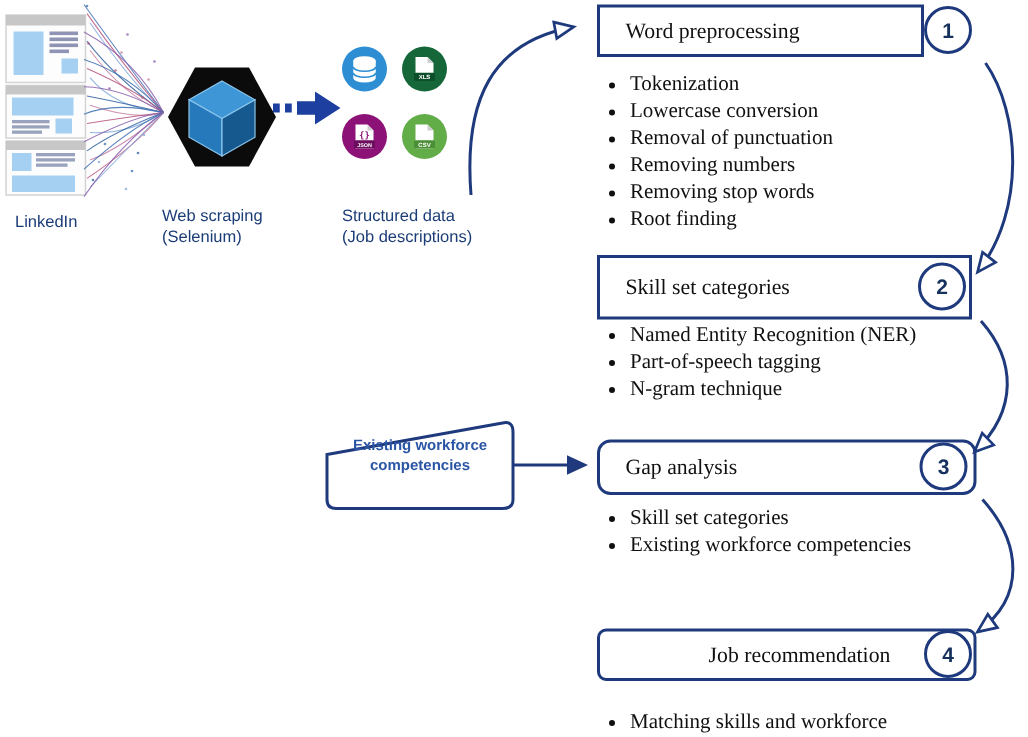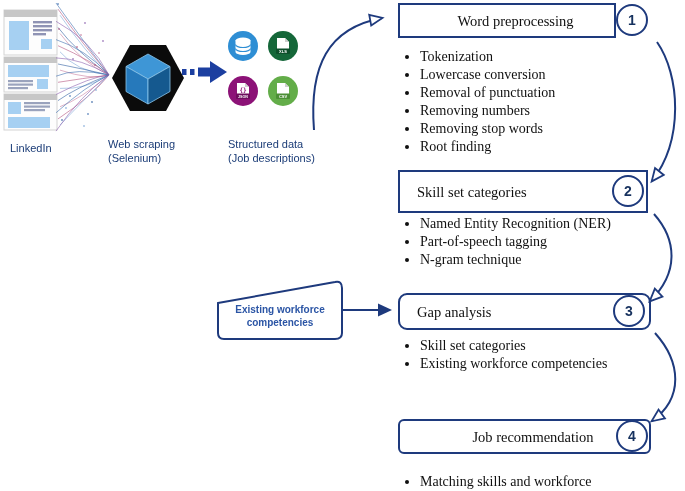--- a/index.html
+++ b/index.html
@@ -31,21 +31,21 @@
     font-family:"Liberation Sans", sans-serif; font-weight:bold;
     font-size:14px; color:#16315e;
   }
   ul.bullets {
     position:absolute; left:398px; margin:0; padding:0 0 0 22px;
     font-size:14px; color:#101010; list-style:disc; z-index:2;
   }
   ul.bullets li { line-height:18px; margin:0; padding:0; }
 
   .workforce-label {
-    position:absolute; left:222px; top:304px; width:116px; z-index:3;
+    position:absolute; left:222px; top:292px; width:116px; z-index:3;
     font-family:"Liberation Sans", sans-serif; font-weight:bold;
     font-size:10px; line-height:12.5px; color:#2b55a5; text-align:center;
   }
   .workforce-label span { display:block; }
 
   .overlay { position:absolute; left:0; top:0; z-index:5; pointer-events:none; }
 </style>
 </head>
 <body>
 
@@ -173,21 +173,21 @@
   </div>
   <div class="side-label" style="left:108px;top:137px;">
     <span>Web scraping</span>
     <span>(Selenium)</span>
   </div>
   <div class="side-label" style="left:228px;top:137px;">
     <span>Structured data</span>
     <span>(Job descriptions)</span>
   </div>
 
-  <div class="step-box" style="top:3px;width:218px;height:35px;align-items:center;">
+  <div class="step-box" style="top:3px;width:218px;height:35px;">
     <span>Word preprocessing</span>
   </div>
   <div class="num-circle" style="left:616px;top:4px;">
     <span>1</span>
   </div>
   <ul class="bullets" style="top:48px;width:240px;">
     <li>Tokenization</li>
     <li>Lowercase conversion</li>
     <li>Removal of punctuation</li>
     <li>Removing numbers</li>

